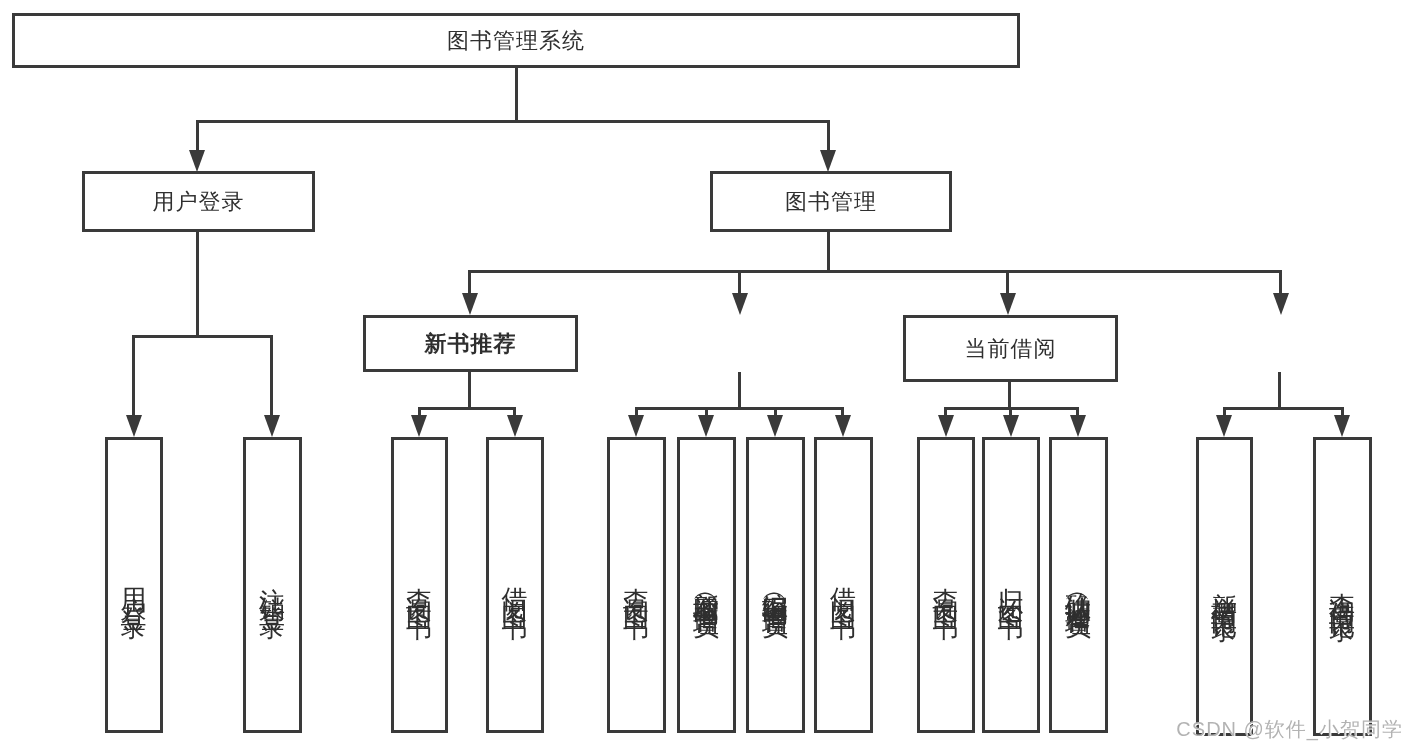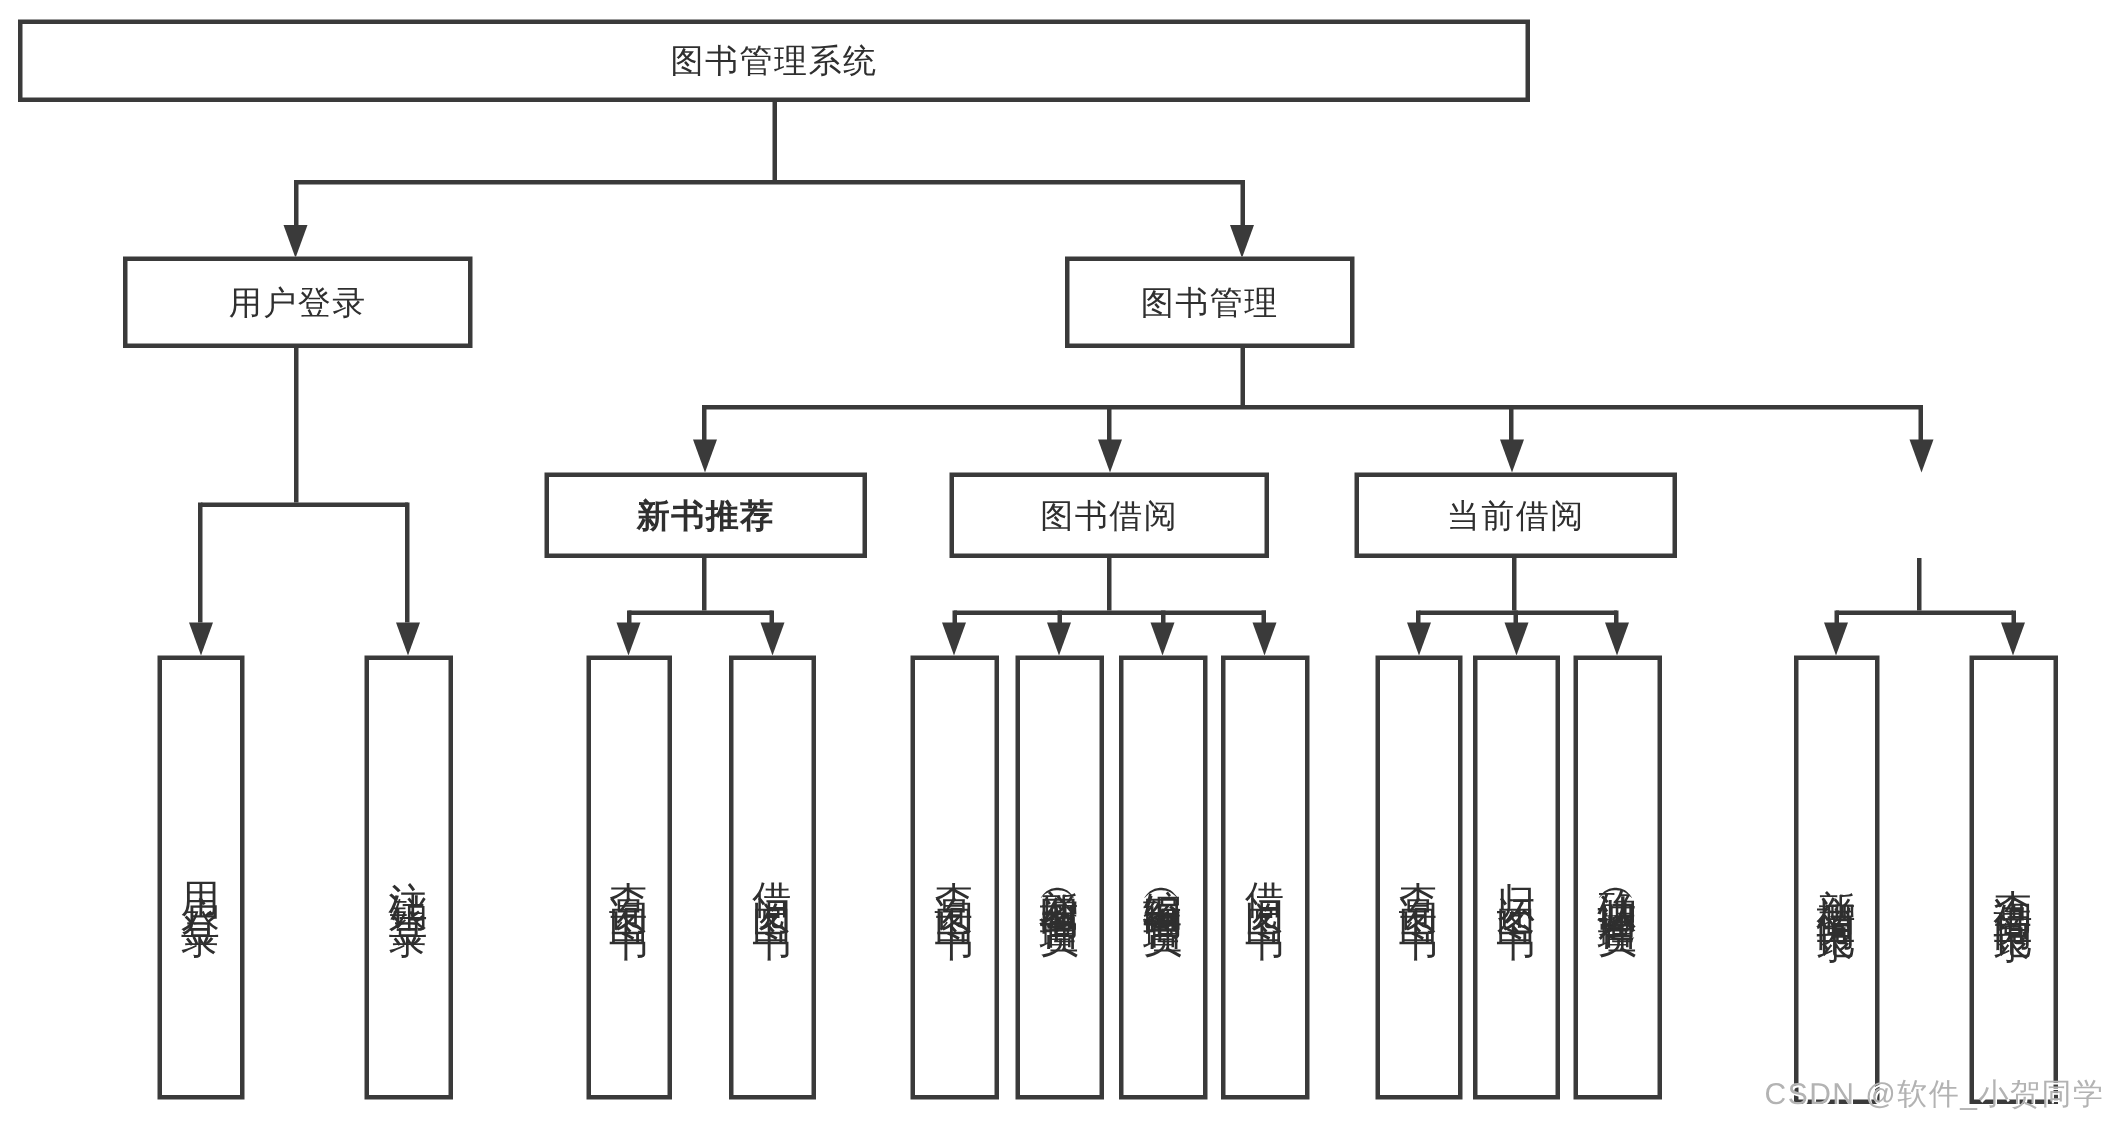--- a/index.html
+++ b/index.html
@@ -78,21 +78,21 @@
   <div class="vl" style="left:515px;top:68px;height:52px;"></div>
   <div class="hl" style="left:197px;top:120px;width:632px;"></div>
   <div class="vl" style="left:196px;top:120px;height:31px;"></div>
   <div class="arr" style="left:189px;top:150px;"></div>
   <div class="vl" style="left:827px;top:120px;height:31px;"></div>
   <div class="arr" style="left:820px;top:150px;"></div>
 
   <div class="box" style="left:82px;top:171px;width:233px;height:61px;">
     <span>用户登录</span>
   </div>
-  <div class="box" style="left:710px;top:171px;width:193px;height:61px;">
+  <div class="box" style="left:710px;top:171px;width:242px;height:61px;">
     <span>图书管理</span>
   </div>
 
   <div class="vl" style="left:196px;top:232px;height:103px;"></div>
   <div class="hl" style="left:134px;top:335px;width:138px;"></div>
   <div class="vl" style="left:132px;top:335px;height:80px;"></div>
   <div class="arr" style="left:126px;top:415px;"></div>
   <div class="vl" style="left:270px;top:335px;height:80px;"></div>
   <div class="arr" style="left:264px;top:415px;"></div>
 
@@ -103,24 +103,21 @@
   <div class="vl" style="left:738px;top:270px;height:24px;"></div>
   <div class="arr" style="left:732px;top:293px;"></div>
   <div class="vl" style="left:1006px;top:270px;height:24px;"></div>
   <div class="arr" style="left:1000px;top:293px;"></div>
   <div class="vl" style="left:1279px;top:270px;height:24px;"></div>
   <div class="arr" style="left:1273px;top:293px;"></div>
 
   <div class="box" style="left:363px;top:315px;width:215px;height:57px;font-weight:bold;">
     <span>新书推荐</span>
   </div>
-  <div class="box" style="left:633px;top:315px;width:213px;height:57px;">
-    <span>图书借阅</span>
-  </div>
-  <div class="box" style="left:903px;top:315px;width:215px;height:57px;">
+  <div class="box" style="left:903px;top:315px;width:215px;height:67px;">
     <span>当前借阅</span>
   </div>
 
   <div class="vl" style="left:468px;top:372px;height:35px;"></div>
   <div class="hl" style="left:419px;top:407px;width:96px;"></div>
   <div class="vl" style="left:418px;top:407px;height:10px;"></div>
   <div class="arr" style="left:411px;top:415px;"></div>
   <div class="vl" style="left:513px;top:407px;height:10px;"></div>
   <div class="arr" style="left:507px;top:415px;"></div>
 

